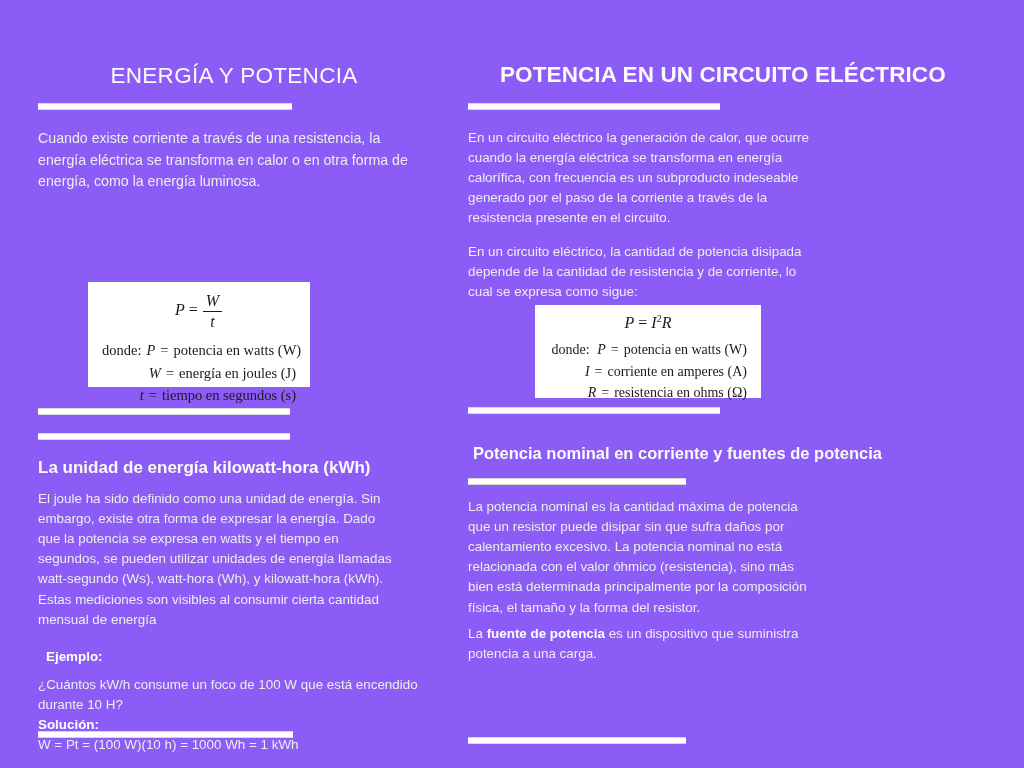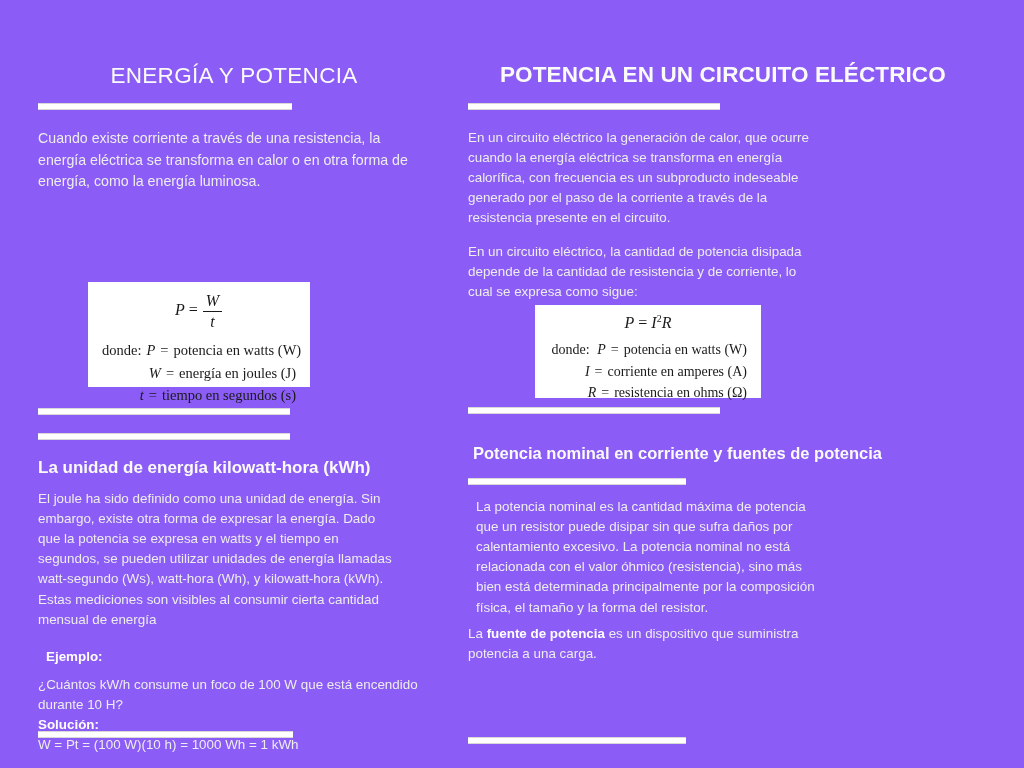--- a/index.html
+++ b/index.html
@@ -236,20 +236,20 @@
         </div>
       </div>
     </div>
 
     <div class="rule abs" style="top:407px; left:0; width:252px;"></div>
 
     <h2 class="title-sub small abs" style="top:444px; left:5px; width:480px;">Potencia nominal en corriente y fuentes de potencia</h2>
 
     <div class="rule abs" style="top:478px; left:0; width:218px;"></div>
 
-    <p class="para sm abs" style="top:497px; left:8px; width:345px;">La potencia nominal es la cantidad máxima de potencia que un resistor puede disipar sin que sufra daños por calentamiento excesivo. La potencia nominal no está relacionada con el valor óhmico (resistencia), sino más bien está determinada principalmente por la composición física, el tamaño y la forma del resistor.</p>
+    <p class="para sm abs" style="top:497px; left:0; width:345px;">La potencia nominal es la cantidad máxima de potencia que un resistor puede disipar sin que sufra daños por calentamiento excesivo. La potencia nominal no está relacionada con el valor óhmico (resistencia), sino más bien está determinada principalmente por la composición física, el tamaño y la forma del resistor.</p>
 
     <p class="para sm abs" style="top:624px; left:0; width:340px;"><span>La </span><b>fuente de potencia</b><span> es un dispositivo que suministra potencia a una carga.</span></p>
 
     <div class="rule abs" style="top:737px; left:0; width:218px;"></div>
   </div>
 
 </div>
 
 </body></html>

